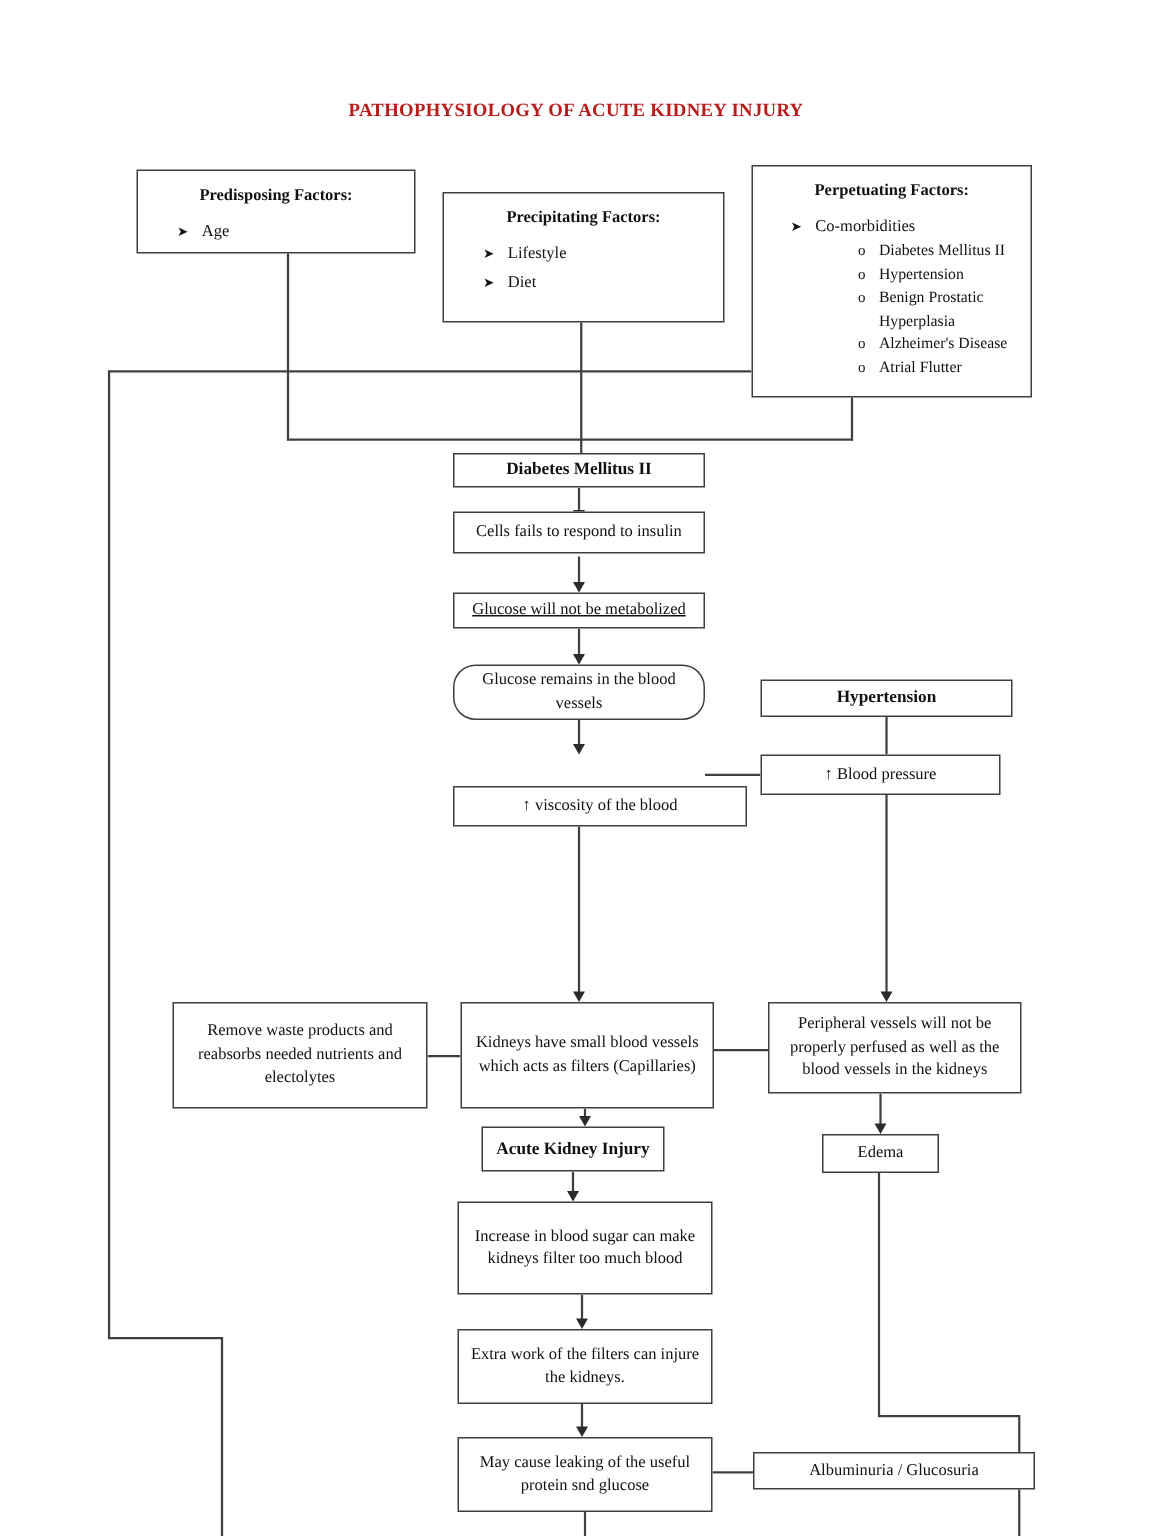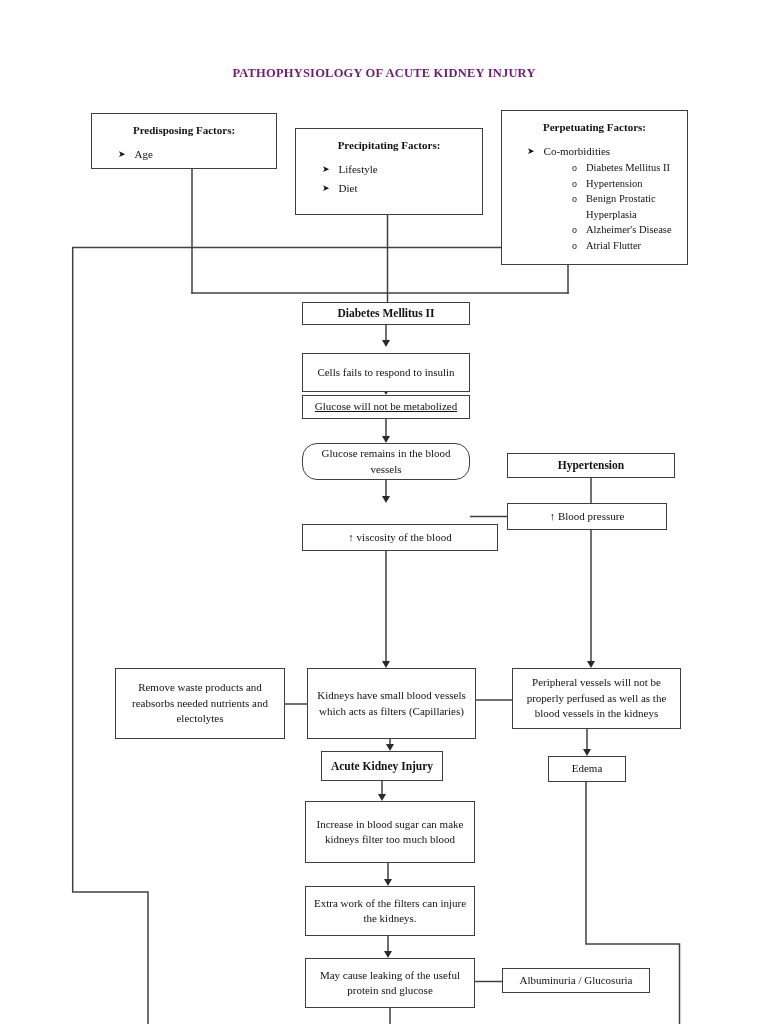--- a/index.html
+++ b/index.html
@@ -2,21 +2,21 @@
 <html><head>
 <meta charset="utf-8">
 <style>
   html,body{margin:0;padding:0;background:#ffffff;}
   .page{
     position:relative;width:768px;height:1024px;background:#ffffff;overflow:hidden;
     font-family:"Liberation Serif","DejaVu Serif",serif;color:#111111;
   }
   .title{
     position:absolute;left:0;top:66px;width:768px;text-align:center;
-    font-size:12.5px;font-weight:bold;letter-spacing:.2px;color:#701a75;
+    font-size:12.5px;font-weight:bold;letter-spacing:.2px;color:#b91c1c;
   }
   svg.wires{position:absolute;left:0;top:0;width:768px;height:1024px;}
   .box{
     position:absolute;box-sizing:border-box;background:#ffffff;
     border:1.5px solid #3f3f3f;
   }
   .flow{
     display:flex;align-items:center;justify-content:center;text-align:center;
     font-size:11px;line-height:1.4;padding:2px 7px;
   }
@@ -123,32 +123,32 @@
       <span class="sub-bullet">o</span>
       <span class="sub-text">Alzheimer's Disease</span>
     </div>
     <div class="sub-row">
       <span class="sub-bullet">o</span>
       <span class="sub-text">Atrial Flutter</span>
     </div>
   </div>
 
   <div class="box flow bold" style="left:302px;top:302px;width:168px;height:23px;">Diabetes Mellitus II</div>
-  <div class="box flow" style="left:302px;top:353px;width:168px;height:39px;">Cells fails to respond to insulin</div>
+  <div class="box flow" style="left:302px;top:341px;width:168px;height:28px;">Cells fails to respond to insulin</div>
   <div class="box flow" style="left:302px;top:395px;width:168px;height:24px;text-decoration:underline;">Glucose will not be metabolized</div>
   <div class="box flow" style="left:302px;top:443px;width:168px;height:37px;border-radius:15px;">Glucose remains in the blood vessels</div>
   <div class="box flow" style="left:302px;top:503px;width:196px;height:27px;margin-top:21px;">↑ viscosity of the blood</div>
 
   <div class="box flow bold" style="left:507px;top:453px;width:168px;height:25px;">Hypertension</div>
   <div class="box flow" style="left:507px;top:503px;width:160px;height:27px;">↑ Blood pressure</div>
 
   <div class="box flow" style="left:115px;top:668px;width:170px;height:71px;">Remove waste products and reabsorbs needed nutrients and electolytes</div>
   <div class="box flow" style="left:307px;top:668px;width:169px;height:71px;">Kidneys have small blood vessels which acts as filters (Capillaries)</div>
   <div class="box flow" style="left:512px;top:668px;width:169px;height:61px;">Peripheral vessels will not be properly perfused as well as the blood vessels in the kidneys</div>
   <div class="box flow" style="left:548px;top:756px;width:78px;height:26px;">Edema</div>
 
   <div class="box flow" style="left:305px;top:801px;width:170px;height:62px;">Increase in blood sugar can make kidneys filter too much blood</div>
   <div class="box flow bold" style="left:321px;top:751px;width:122px;height:30px;">Acute Kidney Injury</div>
   <div class="box flow" style="left:305px;top:886px;width:170px;height:50px;">Extra work of the filters can injure the kidneys.</div>
   <div class="box flow" style="left:305px;top:958px;width:170px;height:50px;">May cause leaking of the useful protein snd glucose</div>
-  <div class="box flow" style="left:502px;top:968px;width:148px;height:25px;">Albuminuria / Glucosuria</div>
+  <div class="box flow" style="left:502px;top:968px;width:188px;height:25px;">Albuminuria / Glucosuria</div>
 
 </div>
 
 </body></html>

